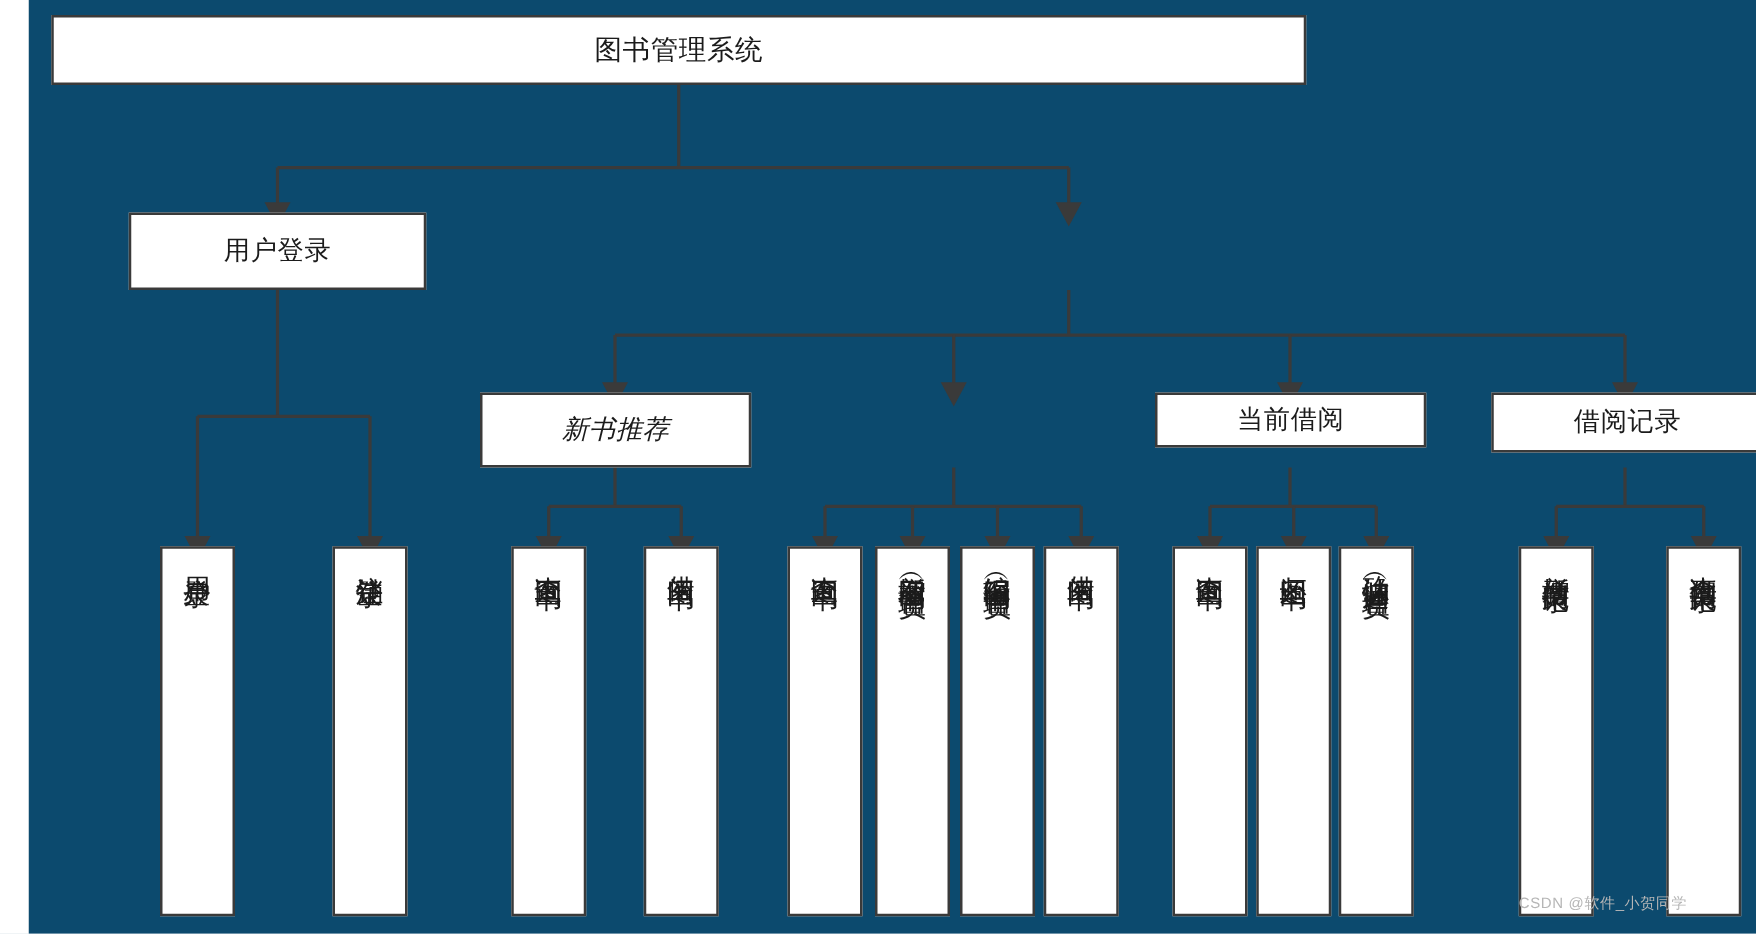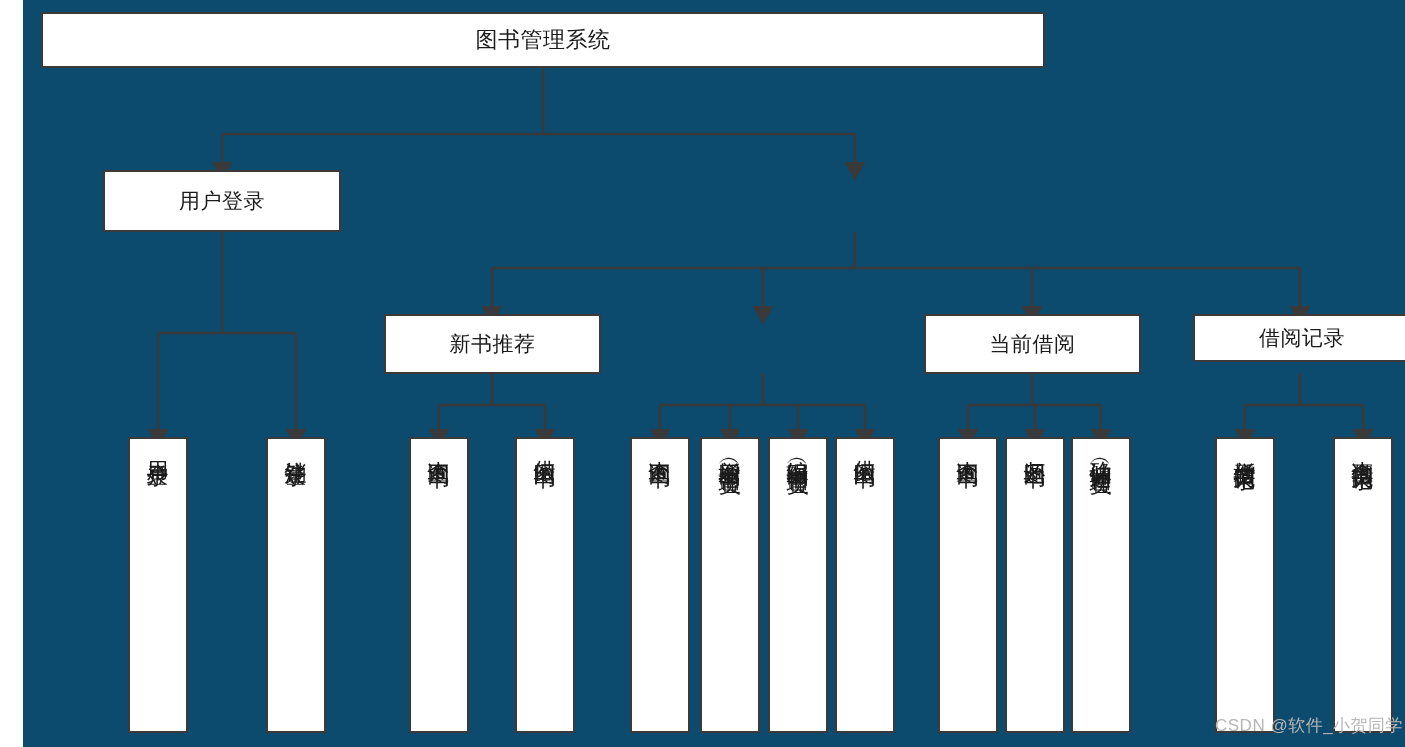--- a/index.html
+++ b/index.html
@@ -63,21 +63,21 @@
     font-size: 22px;
     line-height: 1.32;
     letter-spacing: 2px;
     padding-top: 4px;
     max-height: 288px;
   }
   .watermark {
     position: absolute;
     left: 1192px;
     top: 714px;
-    font-size: 17px;
+    font-size: 12px;
     color: #b6b6b6;
     white-space: nowrap;
     z-index: 5;
     letter-spacing: 0.5px;
   }
 </style>
 </head>
 <body>
 
 <div id="canvas">
@@ -133,24 +133,24 @@
   </svg>
 
   <div class="node h root" style="left:18px; top:12px; width:1004px; height:56px;">
     <span class="label">图书管理系统</span>
   </div>
 
   <div class="node h" style="left:80px; top:170px; width:238px; height:62px;">
     <span class="label">用户登录</span>
   </div>
 
-  <div class="node h" style="left:361px; top:314px; width:217px; height:60px;">
+  <div class="node h" style="left:361px; top:314px; width:217px; height:60px;font-style:italic;">
     <span class="label">新书推荐</span>
   </div>
-  <div class="node h" style="left:901px; top:314px; width:217px; height:60px;">
+  <div class="node h" style="left:901px; top:314px; width:217px; height:44px;">
     <span class="label">当前借阅</span>
   </div>
   <div class="node h" style="left:1170px; top:314px; width:218px; height:48px;">
     <span class="label">借阅记录</span>
   </div>
 
   <div class="node v" style="left:105px; top:437px; width:60px; height:296px;">
     <span class="label">用户登录</span>
   </div>
   <div class="node v" style="left:243px; top:437px; width:60px; height:296px;">

